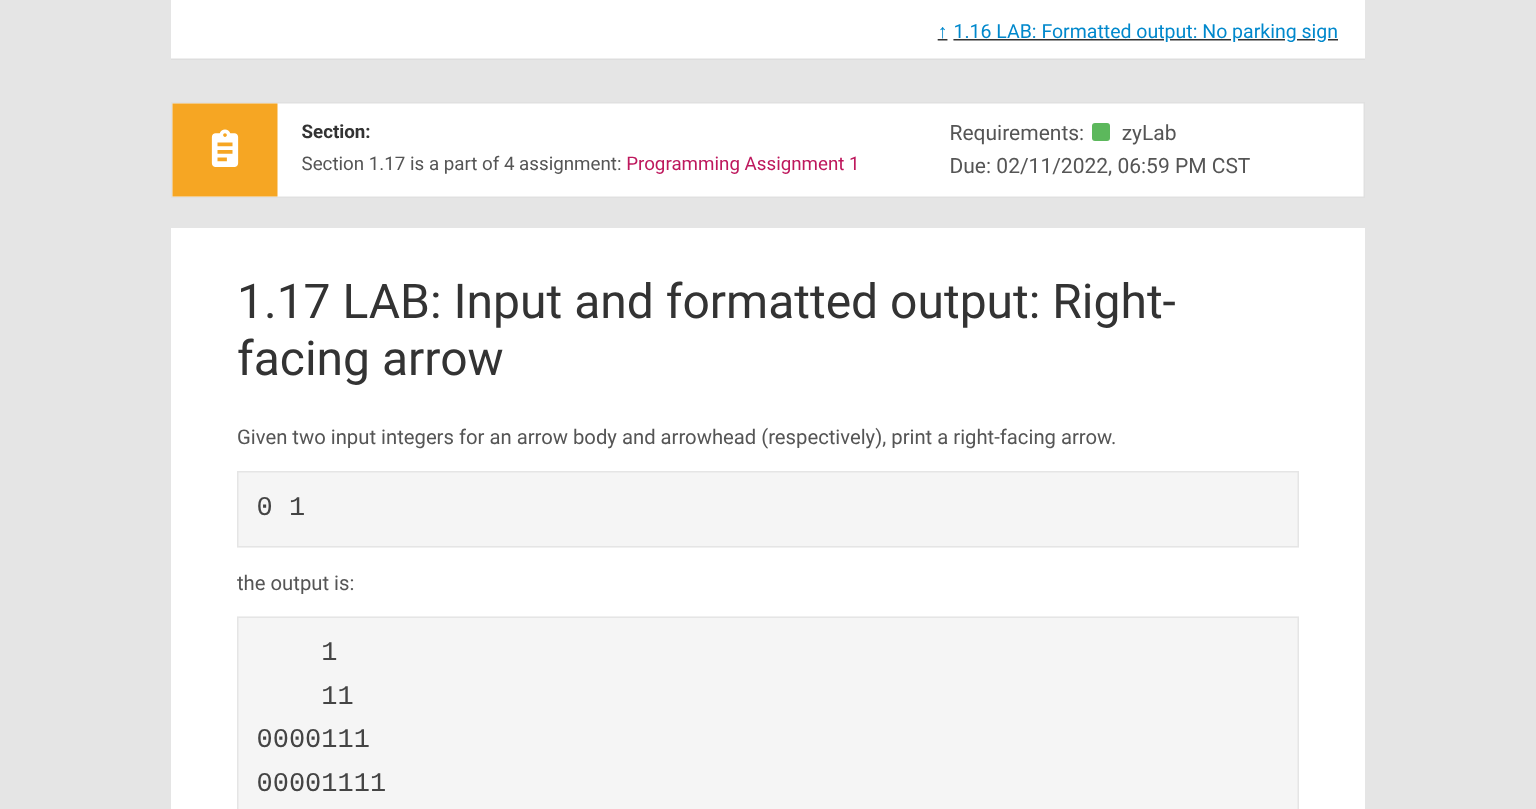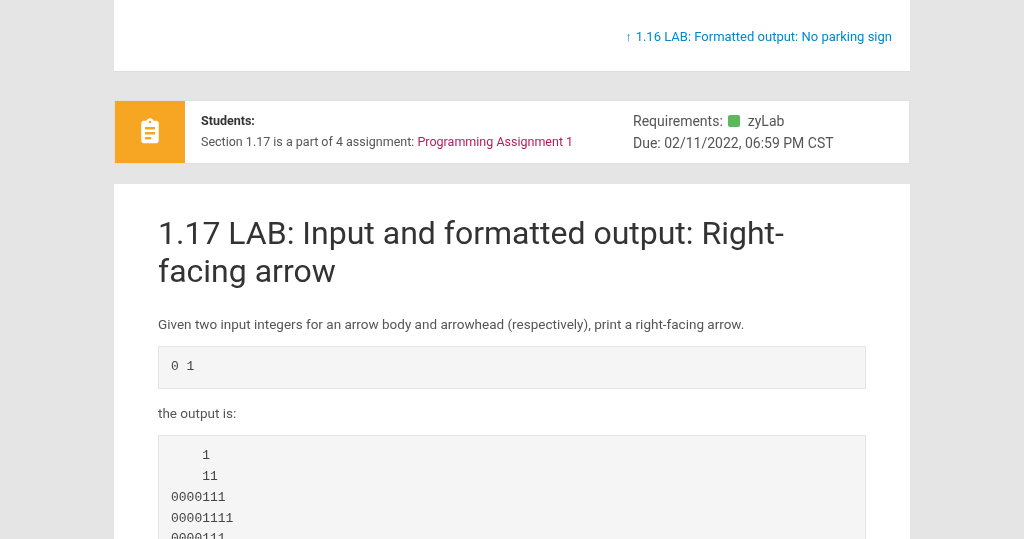--- a/index.html
+++ b/index.html
@@ -1,54 +1,54 @@
 <!DOCTYPE html>
 <html><head>
   <meta charset="utf-8">
   <style>
     * { margin: 0; padding: 0; box-sizing: border-box; }
     body { font-family: -apple-system, BlinkMacSystemFont, "Segoe UI", Roboto, Helvetica, Arial, sans-serif; background: #e5e5e5; color: #333; }
     .page { width: 796px; margin: 0 auto; }
-    .prev-link-bar { background: #fff; border-bottom: 1px solid #ddd; padding: 26px 18px; text-align: right; }
+    .prev-link-bar { background: #fff; border-bottom: 1px solid #ddd; padding: 10px 18px; text-align: right; text-decoration: underline; }
     .prev-link { color: #0088cc; font-size: 13px; text-decoration: none; cursor: pointer; }
     .prev-link .arrow { margin-right: 4px; }
     .info-banner { display: flex; margin-top: 28px; background: #fff; border: 1px solid #e0e0e0; }
     .banner-icon { width: 70px; background: #f6a623; display: flex; align-items: center; justify-content: center; }
     .banner-icon svg { width: 30px; height: 30px; fill: #fff; }
     .banner-body { flex: 1; display: flex; padding: 12px 16px; }
     .banner-left { flex: 1; font-size: 12.5px; color: #555; }
     .banner-left .heading { font-weight: 700; color: #333; margin-bottom: 6px; }
     .banner-left .assign-name { font-weight: 400; color: #be185d; }
     .banner-right { width: 260px; font-size: 14px; color: #555; }
     .req-badge { display: inline-block; width: 12px; height: 12px; background: #5cb85c; border-radius: 2px; vertical-align: -1px; margin: 0 4px 0 2px; }
     .content-card { background: #fff; margin-top: 20px; padding: 30px 44px 8px 44px; }
     .lab-title { font-size: 32px; font-weight: 400; color: #333; margin-bottom: 24px; }
     .body-text { font-size: 13.5px; color: #555; line-height: 1.5; margin-bottom: 12px; }
-    .code-block { background: #f5f5f5; border: 1px solid #e5e5e5; padding: 10px 12px; font-family: "Courier New", Courier, monospace; font-size: 13px; color: #444; white-space: pre; line-height: 1.6; margin-bottom: 14px; }
+    .code-block { background: #f5f5f5; border: 1px solid #e5e5e5; padding: 10px 12px; font-family: "Courier New", Courier, monospace; font-size: 18px; color: #444; white-space: pre; line-height: 1.6; margin-bottom: 14px; }
   </style>
 </head>
 <body>
 
 <div class="page">
 
   <div class="prev-link-bar">
     <a class="prev-link">
       <span class="arrow">↑</span><span>1.16 LAB: Formatted output: No parking sign</span>
     </a>
   </div>
 
   <div class="info-banner">
     <div class="banner-icon">
       <svg viewBox="0 0 24 24">
           <path d="M17 3h-2.18C14.4 1.84 13.3 1 12 1s-2.4.84-2.82 2H7c-1.1 0-2 .9-2 2v14c0 1.1.9 2 2 2h10c1.1 0 2-.9 2-2V5c0-1.1-.9-2-2-2zm-5 0c.55 0 1 .45 1 1s-.45 1-1 1-1-.45-1-1 .45-1 1-1zM8 8h8v2H8V8zm0 4h8v2H8v-2zm0 4h5v2H8v-2z"></path>
         </svg>
     </div>
     <div class="banner-body">
       <div class="banner-left">
-        <div class="heading">Students:</div>
+        <div class="heading">Section:</div>
         <div>
           <span>Section 1.17 is a part of 4 assignment: </span><span class="assign-name">Programming Assignment 1</span>
         </div>
       </div>
       <div class="banner-right">
         <div>
           <span>Requirements:</span>
           <span class="req-badge"></span>
           <span>zyLab</span>
         </div>

